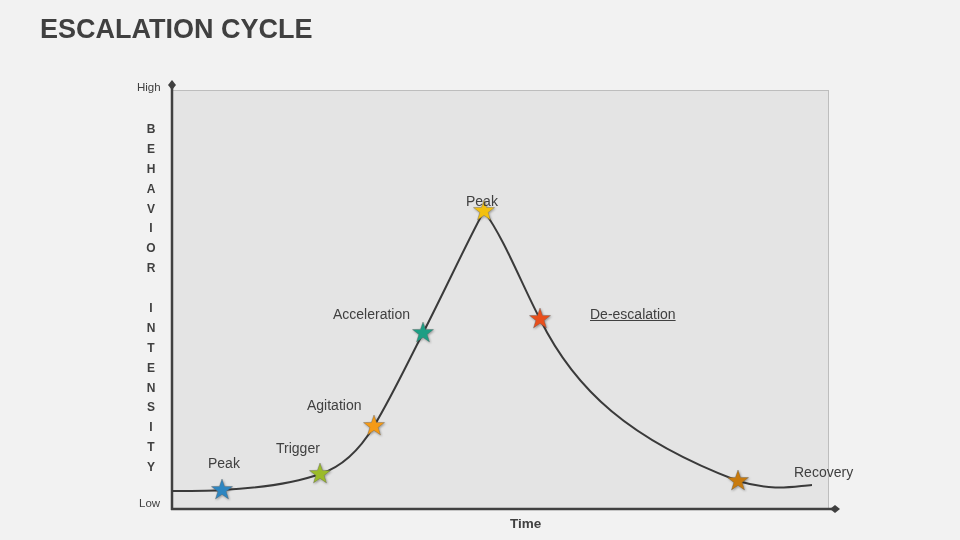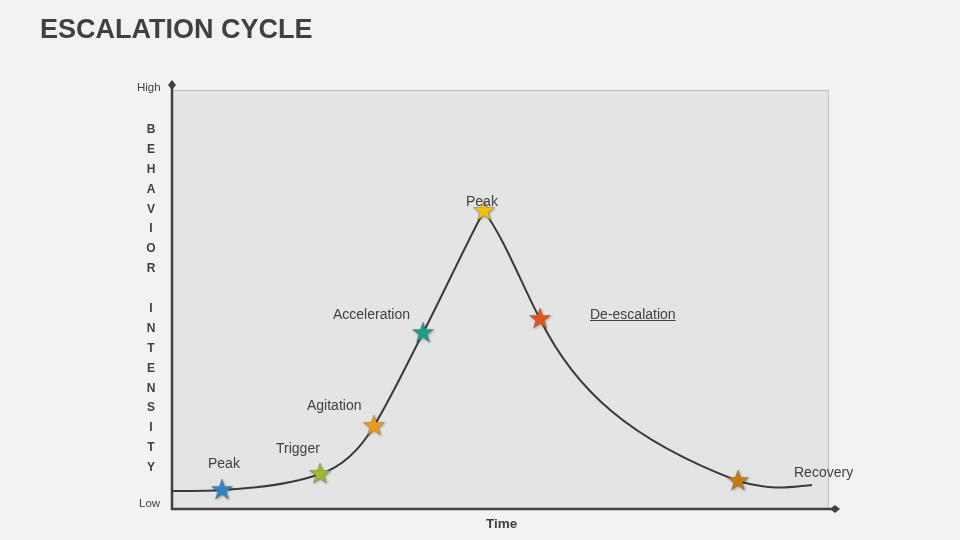--- a/index.html
+++ b/index.html
@@ -16,21 +16,21 @@
       background: #e4e4e4; border: 1px solid #bdbdbd; box-sizing: border-box;
     }
     svg.chart { position: absolute; left: 0; top: 0; }
     .axis-tick-label { position: absolute; font-size: 11.5px; color: #404040; }
     .ylabel {
       position: absolute; left: 144px; top: 120px; width: 14px;
       font-size: 12px; font-weight: bold; color: #404040; text-align: center;
       line-height: 19.9px;
     }
     .ylabel span { display: block; height: 19.9px; }
-    .xlabel { position: absolute; left: 486px; top: 516px; font-size: 13.5px; font-weight: bold; color: #404040; }
+    .xlabel { position: absolute; left: 510px; top: 516px; font-size: 13.5px; font-weight: bold; color: #404040; }
     .stage-label { position: absolute; font-size: 14px; color: #404040; white-space: nowrap; }
   </style>
 </head>
 <body>
 
 <div class="title">ESCALATION CYCLE</div>
 
 <div class="plot-area"></div>
 
 <div class="axis-tick-label" style="left:137px; top:81px;text-align:right;">High</div>

